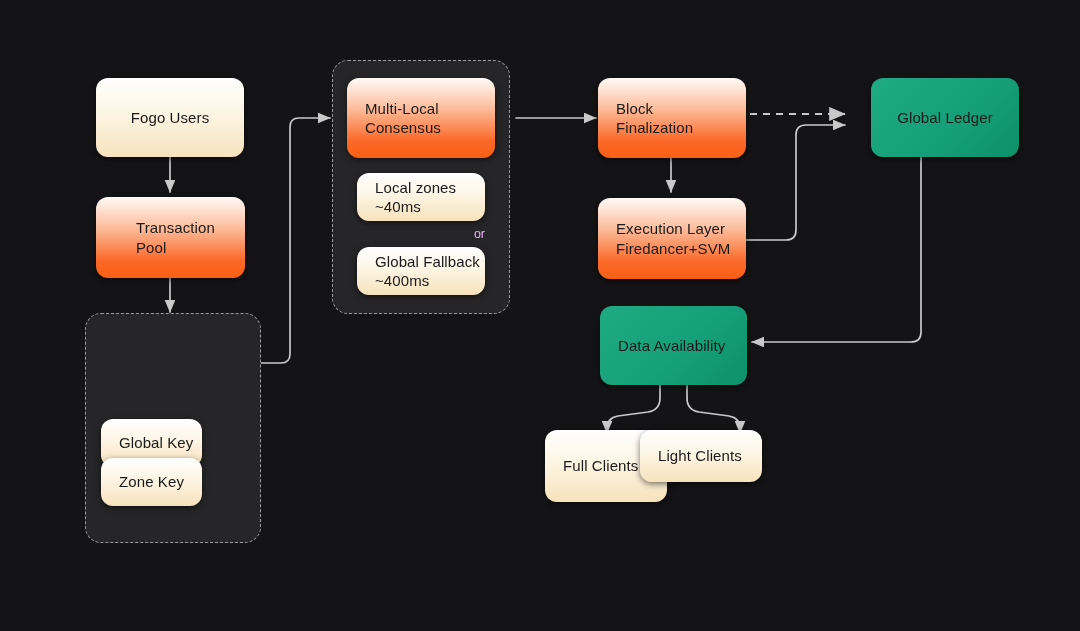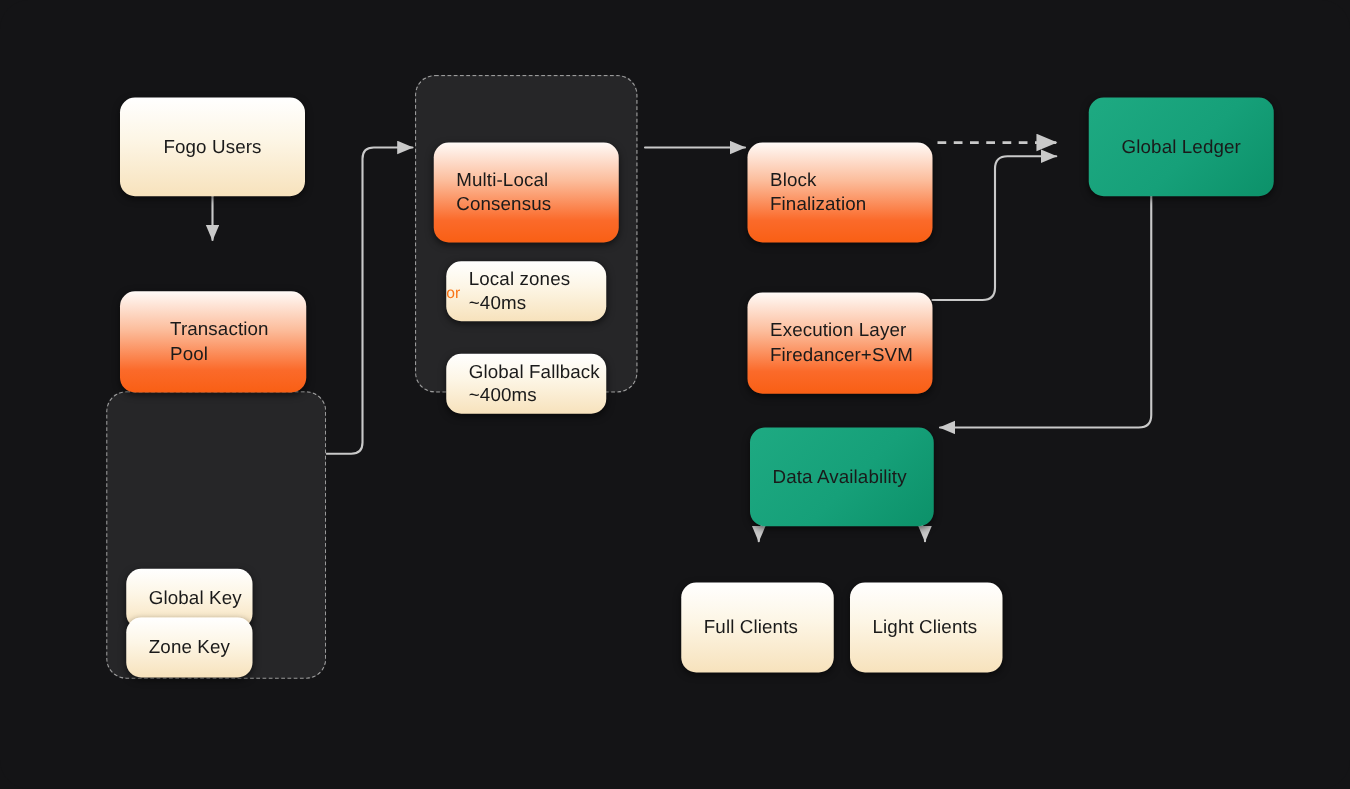--- a/index.html
+++ b/index.html
@@ -33,34 +33,34 @@
   .cream {
     background: linear-gradient(to bottom, #ffffff 0%, #fdf6e6 42%, #f7e2bc 100%);
   }
   .orange {
     background: linear-gradient(to bottom, #fffaf7 0%, #fcbd9c 38%, #fb6a2a 78%, #f95f14 100%);
   }
   .green {
     background: linear-gradient(135deg, #1eaa82 0%, #16a079 55%, #0c9169 100%);
   }
   .pad-center { align-items: center; padding: 0 14px; text-align: center; }
-  .pad-left { align-items: flex-start; padding: 0 18px; text-align: left; margin-top: 36px; }
+  .pad-left { align-items: flex-start; padding: 0 18px; text-align: left; }
 
   .group-box {
     position: absolute;
     background: #262628;
     border: 1.6px dashed #9a9a9a;
     border-radius: 16px;
     box-sizing: border-box;
   }
   .or-label {
     position: absolute;
-    color: #f97316;
+    color: #f0abfc;
     font-size: 12.5px;
-    text-align: left;
+    text-align: right;
   }
   svg.wires {
     position: absolute;
     left: 0; top: 0;
     width: 1080px; height: 631px;
     pointer-events: none;
   }
 </style>
 </head>
 <body>
@@ -150,17 +150,17 @@
   </div>
 
   <div class="node green pad-left" style="left:600px; top:306px; width:147px; height:79px;justify-content:center;">
     <span class="line">Data Availability</span>
   </div>
 
   <div class="node cream pad-left" style="left:545px; top:430px; width:122px; height:72px;">
     <span class="line">Full Clients</span>
   </div>
 
-  <div class="node cream pad-left" style="left:680px; top:430px; width:122px; height:72px;">
+  <div class="node cream pad-left" style="left:640px; top:430px; width:122px; height:52px;">
     <span class="line">Light Clients</span>
   </div>
 
 </div>
 
 </body></html>

